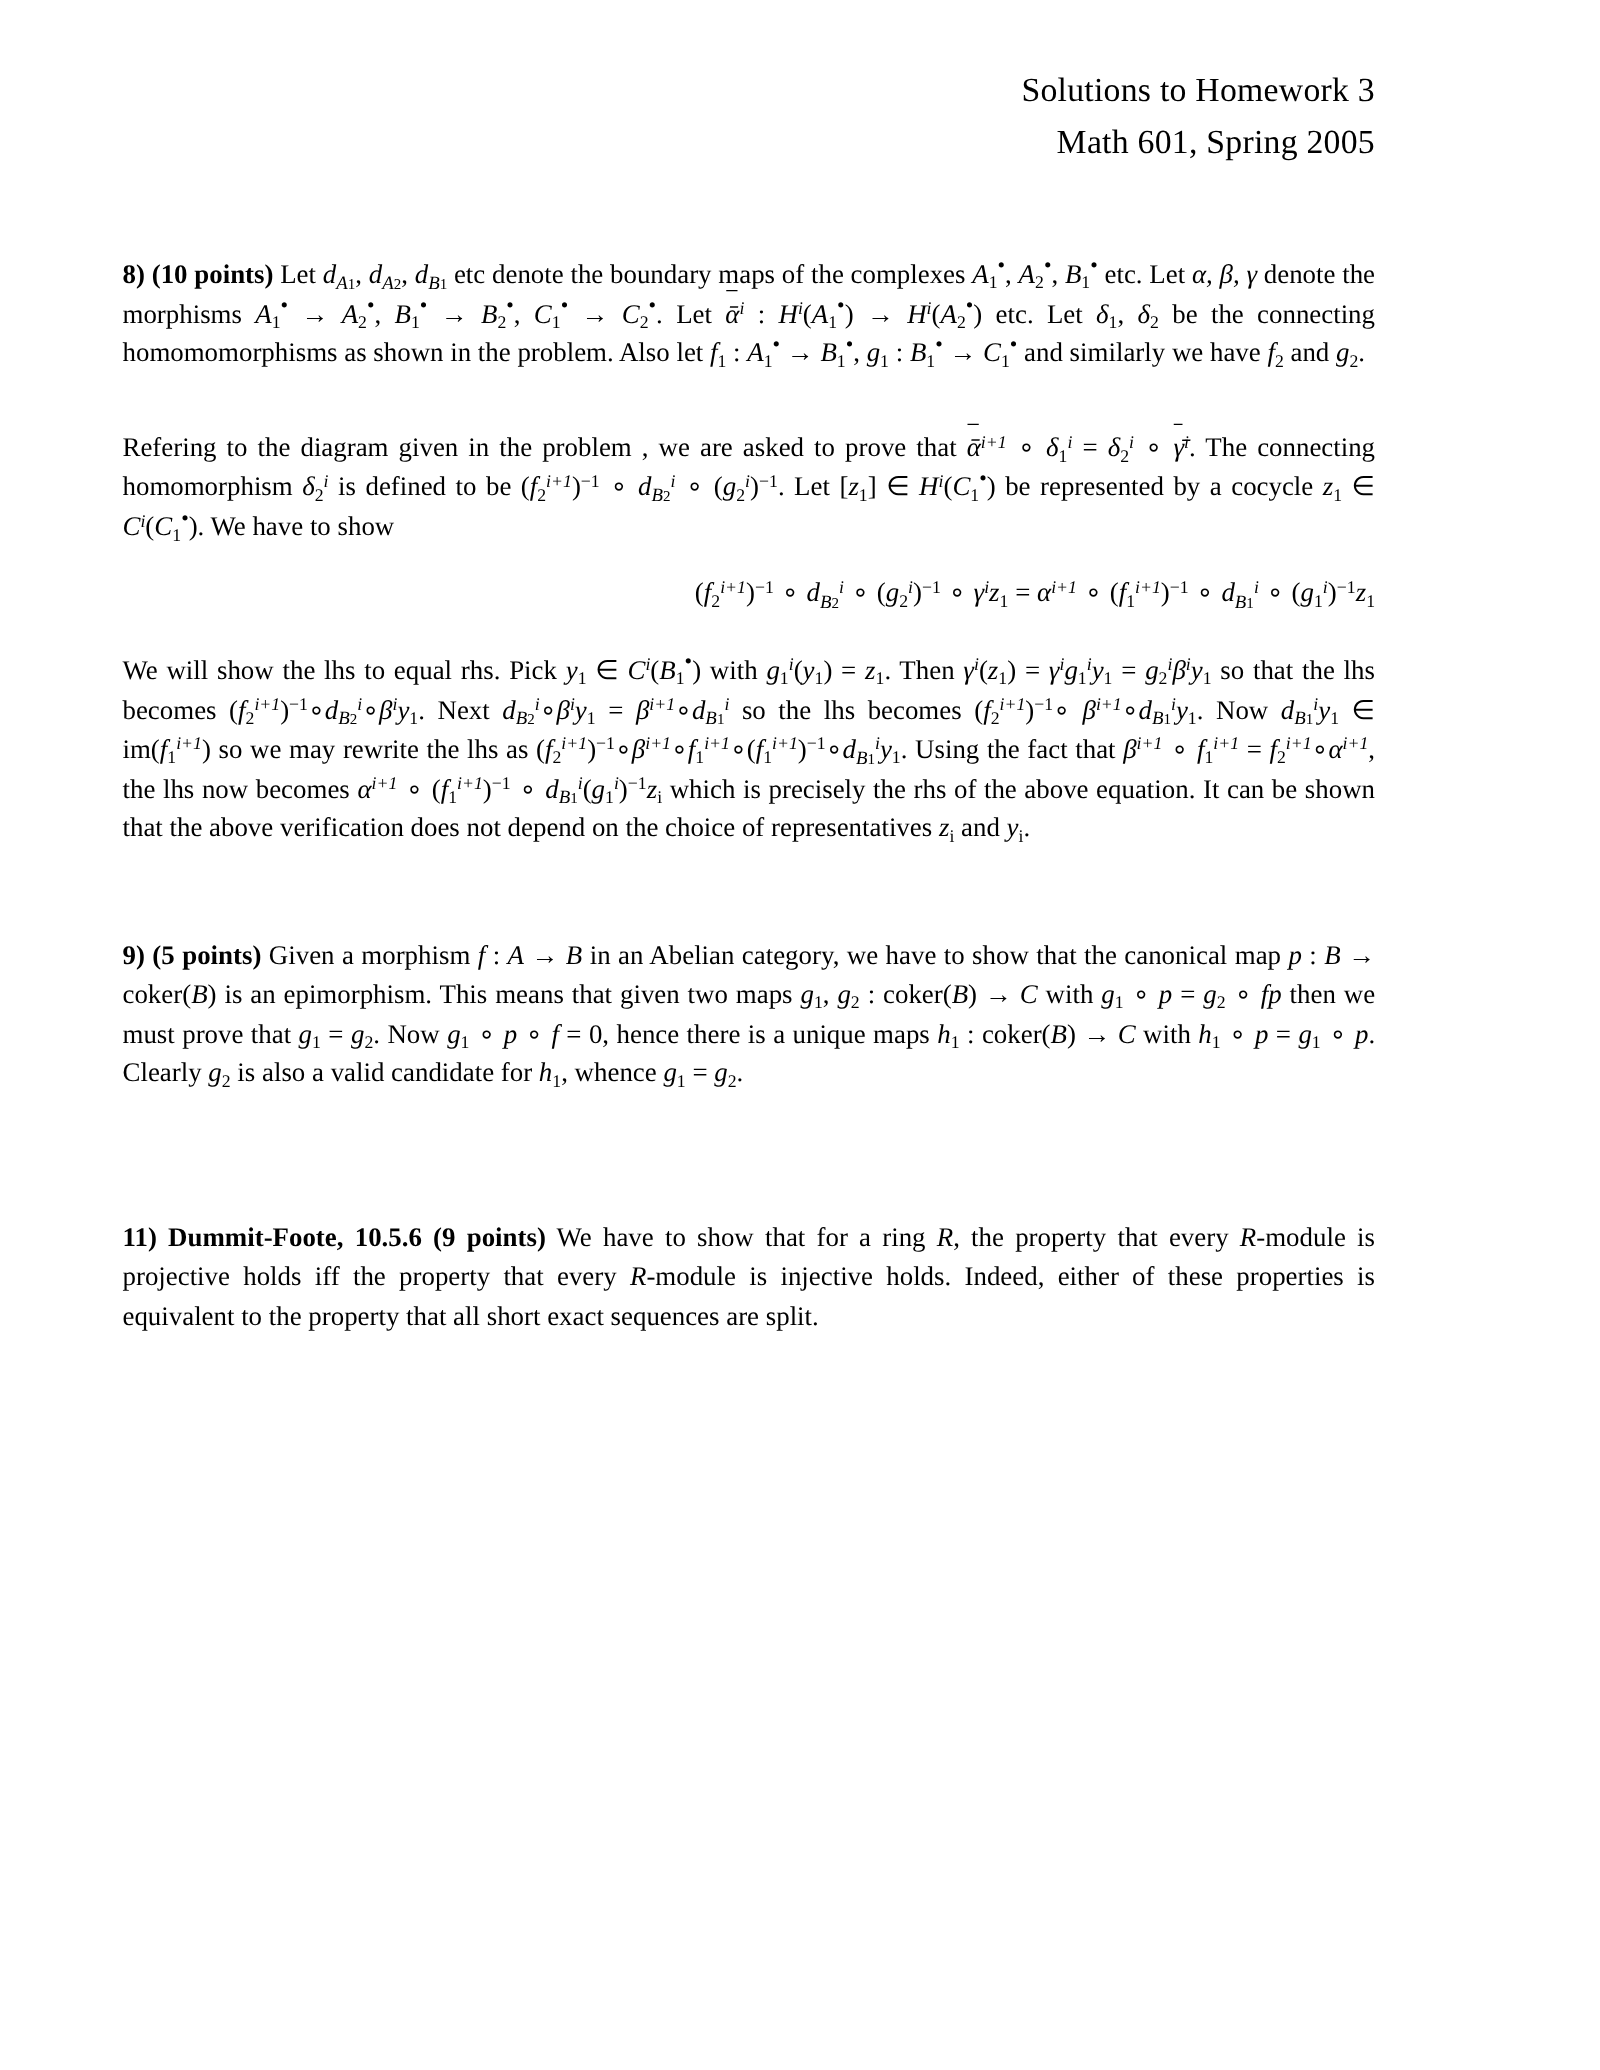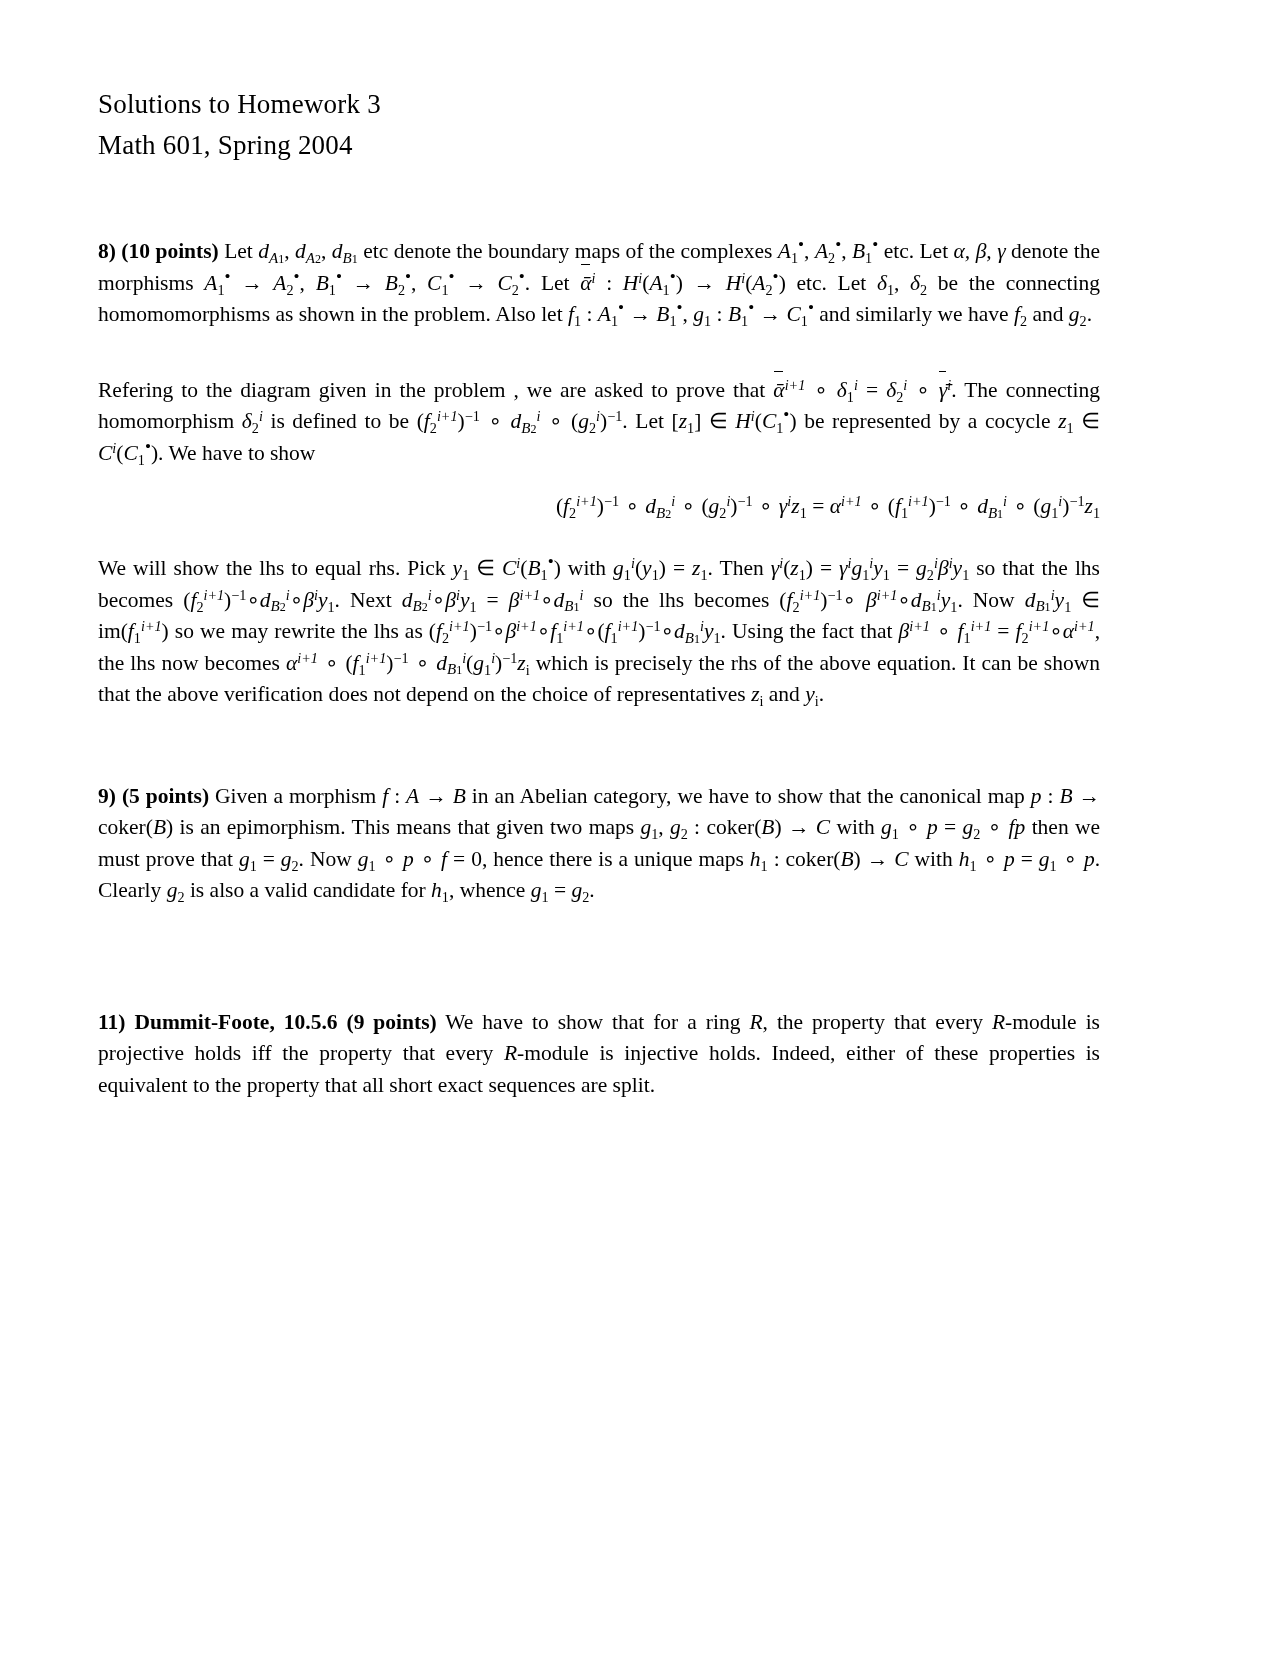--- a/index.html
+++ b/index.html
@@ -16,22 +16,22 @@
     color: #000000;
     overflow: hidden;
   }
   .content {
     position: absolute;
     left: 98px;
     top: 0;
     width: 1002px;
   }
   .title-block {
-    padding-top: 84px;
-    text-align: left;
+    padding-top: 52px;
+    text-align: right;
   }
   .title-line {
     font-size: 27px;
     line-height: 41px;
     letter-spacing: 0.2px;
   }
   .body-block {
     margin-top: 70px;
   }
   p.para {
@@ -83,21 +83,21 @@
   .sm { font-size: 0.8em; }
 </style>
 </head>
 <body>
 
 <div class="page">
   <div class="content">
 
     <div class="title-block">
       <div class="title-line">Solutions to Homework 3</div>
-      <div class="title-line">Math 601, Spring 2004</div>
+      <div class="title-line">Math 601, Spring 2005</div>
     </div>
 
     <div class="body-block">
 
       <p class="para"><b>8)</b> <b>(10 points)</b> Let <span class="mi">d</span><sub class="sb">A<span class="nsup sm">1</span></sub>, <span class="mi">d</span><sub class="sb">A<span class="nsup sm">2</span></sub>, <span class="mi">d</span><sub class="sb">B<span class="nsup sm">1</span></sub> etc denote the boundary maps of the complexes <span class="mi">A</span><sub class="nsup">1</sub><sup class="bullet-sup">•</sup>, <span class="mi">A</span><sub class="nsup">2</sub><sup class="bullet-sup">•</sup>, <span class="mi">B</span><sub class="nsup">1</sub><sup class="bullet-sup">•</sup> etc. Let <span class="mi">α, β, γ</span> denote the morphisms <span class="mi">A</span><sub class="nsup">1</sub><sup class="bullet-sup">•</sup> → <span class="mi">A</span><sub class="nsup">2</sub><sup class="bullet-sup">•</sup>, <span class="mi">B</span><sub class="nsup">1</sub><sup class="bullet-sup">•</sup> → <span class="mi">B</span><sub class="nsup">2</sub><sup class="bullet-sup">•</sup>, <span class="mi">C</span><sub class="nsup">1</sub><sup class="bullet-sup">•</sup> → <span class="mi">C</span><sub class="nsup">2</sub><sup class="bullet-sup">•</sup>. Let <span class="bar mi">ᾱ</span><sup>i</sup> : <span class="mi">H</span><sup>i</sup>(<span class="mi">A</span><sub class="nsup">1</sub><sup class="bullet-sup">•</sup>) → <span class="mi">H</span><sup>i</sup>(<span class="mi">A</span><sub class="nsup">2</sub><sup class="bullet-sup">•</sup>) etc. Let <span class="mi">δ</span><sub class="nsup">1</sub>, <span class="mi">δ</span><sub class="nsup">2</sub> be the connecting homomomorphisms as shown in the problem. Also let <span class="mi">f</span><sub class="nsup">1</sub> : <span class="mi">A</span><sub class="nsup">1</sub><sup class="bullet-sup">•</sup> → <span class="mi">B</span><sub class="nsup">1</sub><sup class="bullet-sup">•</sup>, <span class="mi">g</span><sub class="nsup">1</sub> : <span class="mi">B</span><sub class="nsup">1</sub><sup class="bullet-sup">•</sup> → <span class="mi">C</span><sub class="nsup">1</sub><sup class="bullet-sup">•</sup> and similarly we have <span class="mi">f</span><sub class="nsup">2</sub> and <span class="mi">g</span><sub class="nsup">2</sub>.</p>
 
       <div class="gap-sm"></div>
 
       <p class="para tight">Refering to the diagram given in the problem , we are asked to prove that <span class="bar mi">ᾱ</span><sup>i+1</sup> <span class="op">∘</span> <span class="mi">δ</span><sub class="nsup">1</sub><sup>i</sup> = <span class="mi">δ</span><sub class="nsup">2</sub><sup>i</sup> <span class="op">∘</span> <span class="bar mi">γ̄</span><sup>i</sup>. The connecting homomorphism <span class="mi">δ</span><sub class="nsup">2</sub><sup>i</sup> is defined to be (<span class="mi">f</span><sub class="nsup">2</sub><sup>i+1</sup>)<sup class="nsup">−1</sup> <span class="op">∘</span> <span class="mi">d</span><sub class="sb">B<span class="nsup sm">2</span></sub><sup>i</sup> <span class="op">∘</span> (<span class="mi">g</span><sub class="nsup">2</sub><sup>i</sup>)<sup class="nsup">−1</sup>. Let [<span class="mi">z</span><sub class="nsup">1</sub>] ∈ <span class="mi">H</span><sup>i</sup>(<span class="mi">C</span><sub class="nsup">1</sub><sup class="bullet-sup">•</sup>) be represented by a cocycle <span class="mi">z</span><sub class="nsup">1</sub> ∈ <span class="mi">C</span><sup>i</sup>(<span class="mi">C</span><sub class="nsup">1</sub><sup class="bullet-sup">•</sup>). We have to show</p>
 

